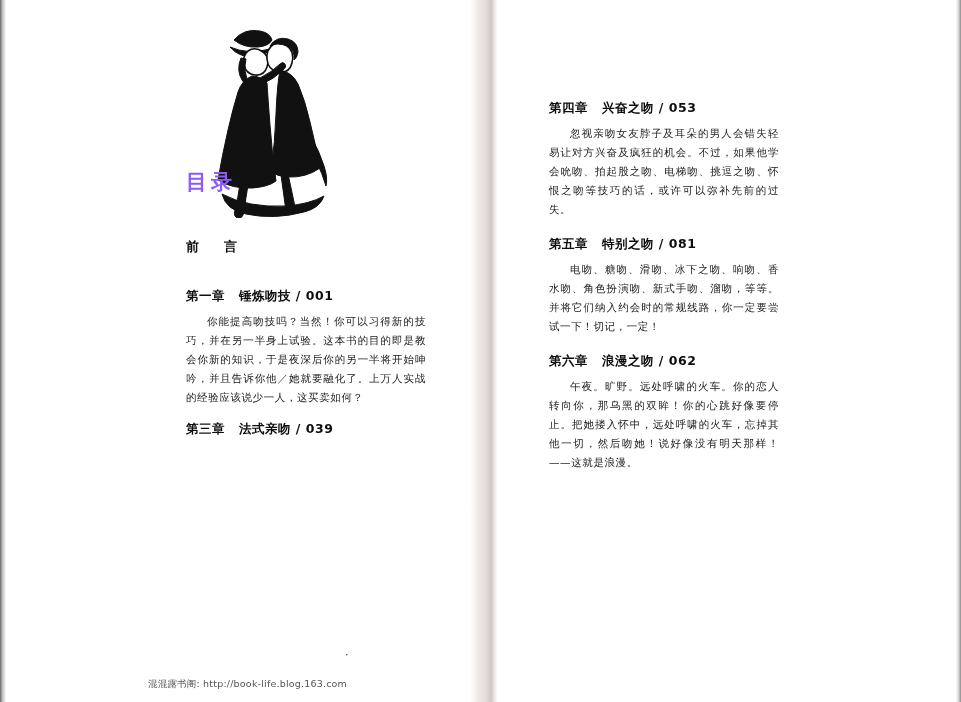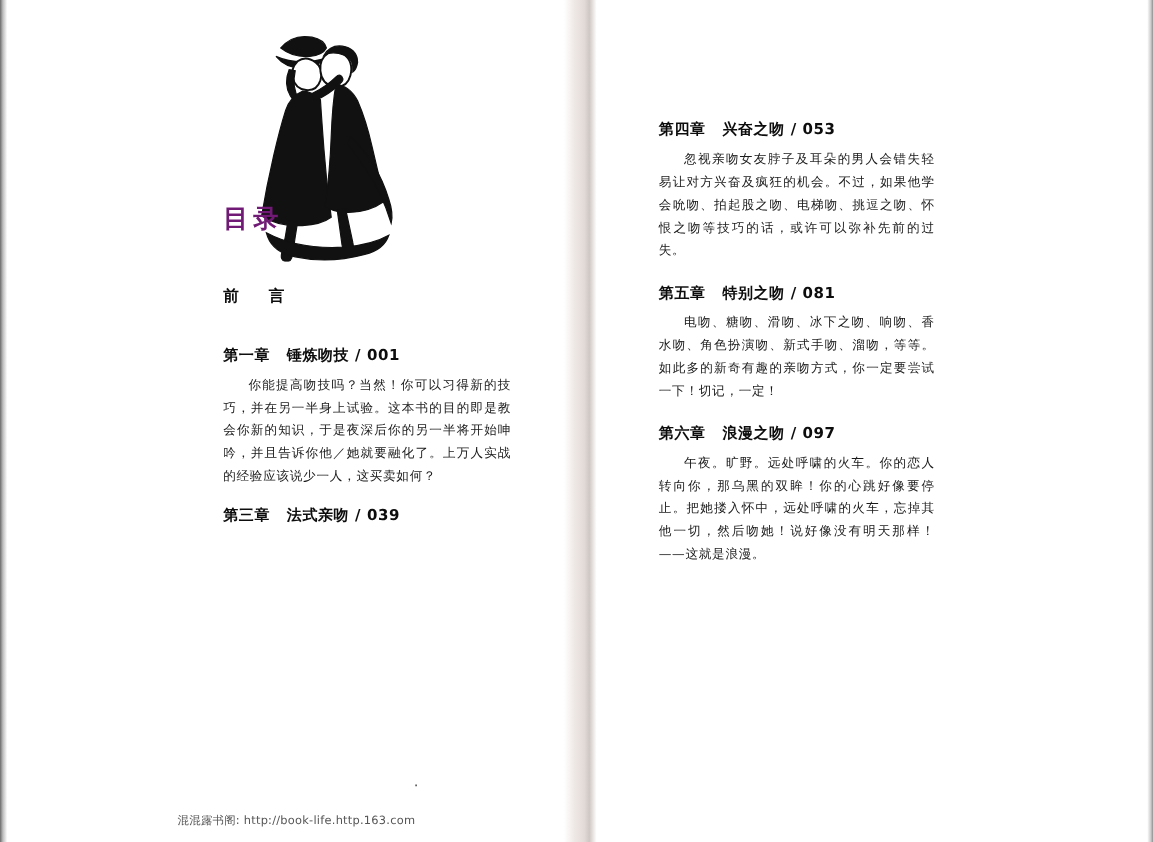--- a/index.html
+++ b/index.html
@@ -70,21 +70,21 @@
 
   
   .toc-title {
     position: absolute;
     left: 186px;
     top: 168px;
     font-family: "DejaVu Sans", sans-serif;
     font-weight: bold;
     font-size: 21px;
     letter-spacing: 4px;
-    color: #701a75;
+    color: #8b5cf6;
   }
   .left-content {
     position: absolute;
     left: 186px;
     top: 238px;
     width: 240px;
   }
   .entry {
     margin-bottom: 14px;
   }
@@ -208,45 +208,45 @@
 
       <div class="entry">
         <div class="entry-head">
           <span class="ch">第三章</span><span class="nm">法式亲吻</span> <span class="pg">/ 039</span>
         </div>
       </div>
 
     </div>
 
     <div class="dot-mark">·</div>
-    <div class="footer-url">混混露书阁: http://book-life.http.163.com</div>
+    <div class="footer-url">混混露书阁: http://book-life.blog.163.com</div>
   </div>
 
   <div class="gutter"></div>
 
   <div class="page page-right">
     <div class="right-content">
 
       <div class="entry">
         <div class="entry-head">
           <span class="ch">第四章</span><span class="nm">兴奋之吻</span> <span class="pg">/ 053</span>
         </div>
         <div class="entry-body">忽视亲吻女友脖子及耳朵的男人会错失轻易让对方兴奋及疯狂的机会。不过，如果他学会吮吻、拍起股之吻、电梯吻、挑逗之吻、怀恨之吻等技巧的话，或许可以弥补先前的过失。</div>
       </div>
 
       <div class="entry">
         <div class="entry-head">
           <span class="ch">第五章</span><span class="nm">特别之吻</span> <span class="pg">/ 081</span>
         </div>
-        <div class="entry-body">电吻、糖吻、滑吻、冰下之吻、响吻、香水吻、角色扮演吻、新式手吻、溜吻，等等。如此多的新奇有趣的亲吻方式，你一定要尝试一下！切记，一定！</div>
-      </div>
-
-      <div class="entry">
-        <div class="entry-head">
-          <span class="ch">第六章</span><span class="nm">浪漫之吻</span> <span class="pg">/ 097</span>
+        <div class="entry-body">电吻、糖吻、滑吻、冰下之吻、响吻、香水吻、角色扮演吻、新式手吻、溜吻，等等。并将它们纳入约会时的常规线路，你一定要尝试一下！切记，一定！</div>
+      </div>
+
+      <div class="entry">
+        <div class="entry-head">
+          <span class="ch">第六章</span><span class="nm">浪漫之吻</span> <span class="pg">/ 062</span>
         </div>
         <div class="entry-body">午夜。旷野。远处呼啸的火车。你的恋人转向你，那乌黑的双眸！你的心跳好像要停止。把她搂入怀中，远处呼啸的火车，忘掉其他一切，然后吻她！说好像没有明天那样！——这就是浪漫。</div>
       </div>
 
 
     </div>
   </div>
 
   <div class="edge-right"></div>
 </div>

